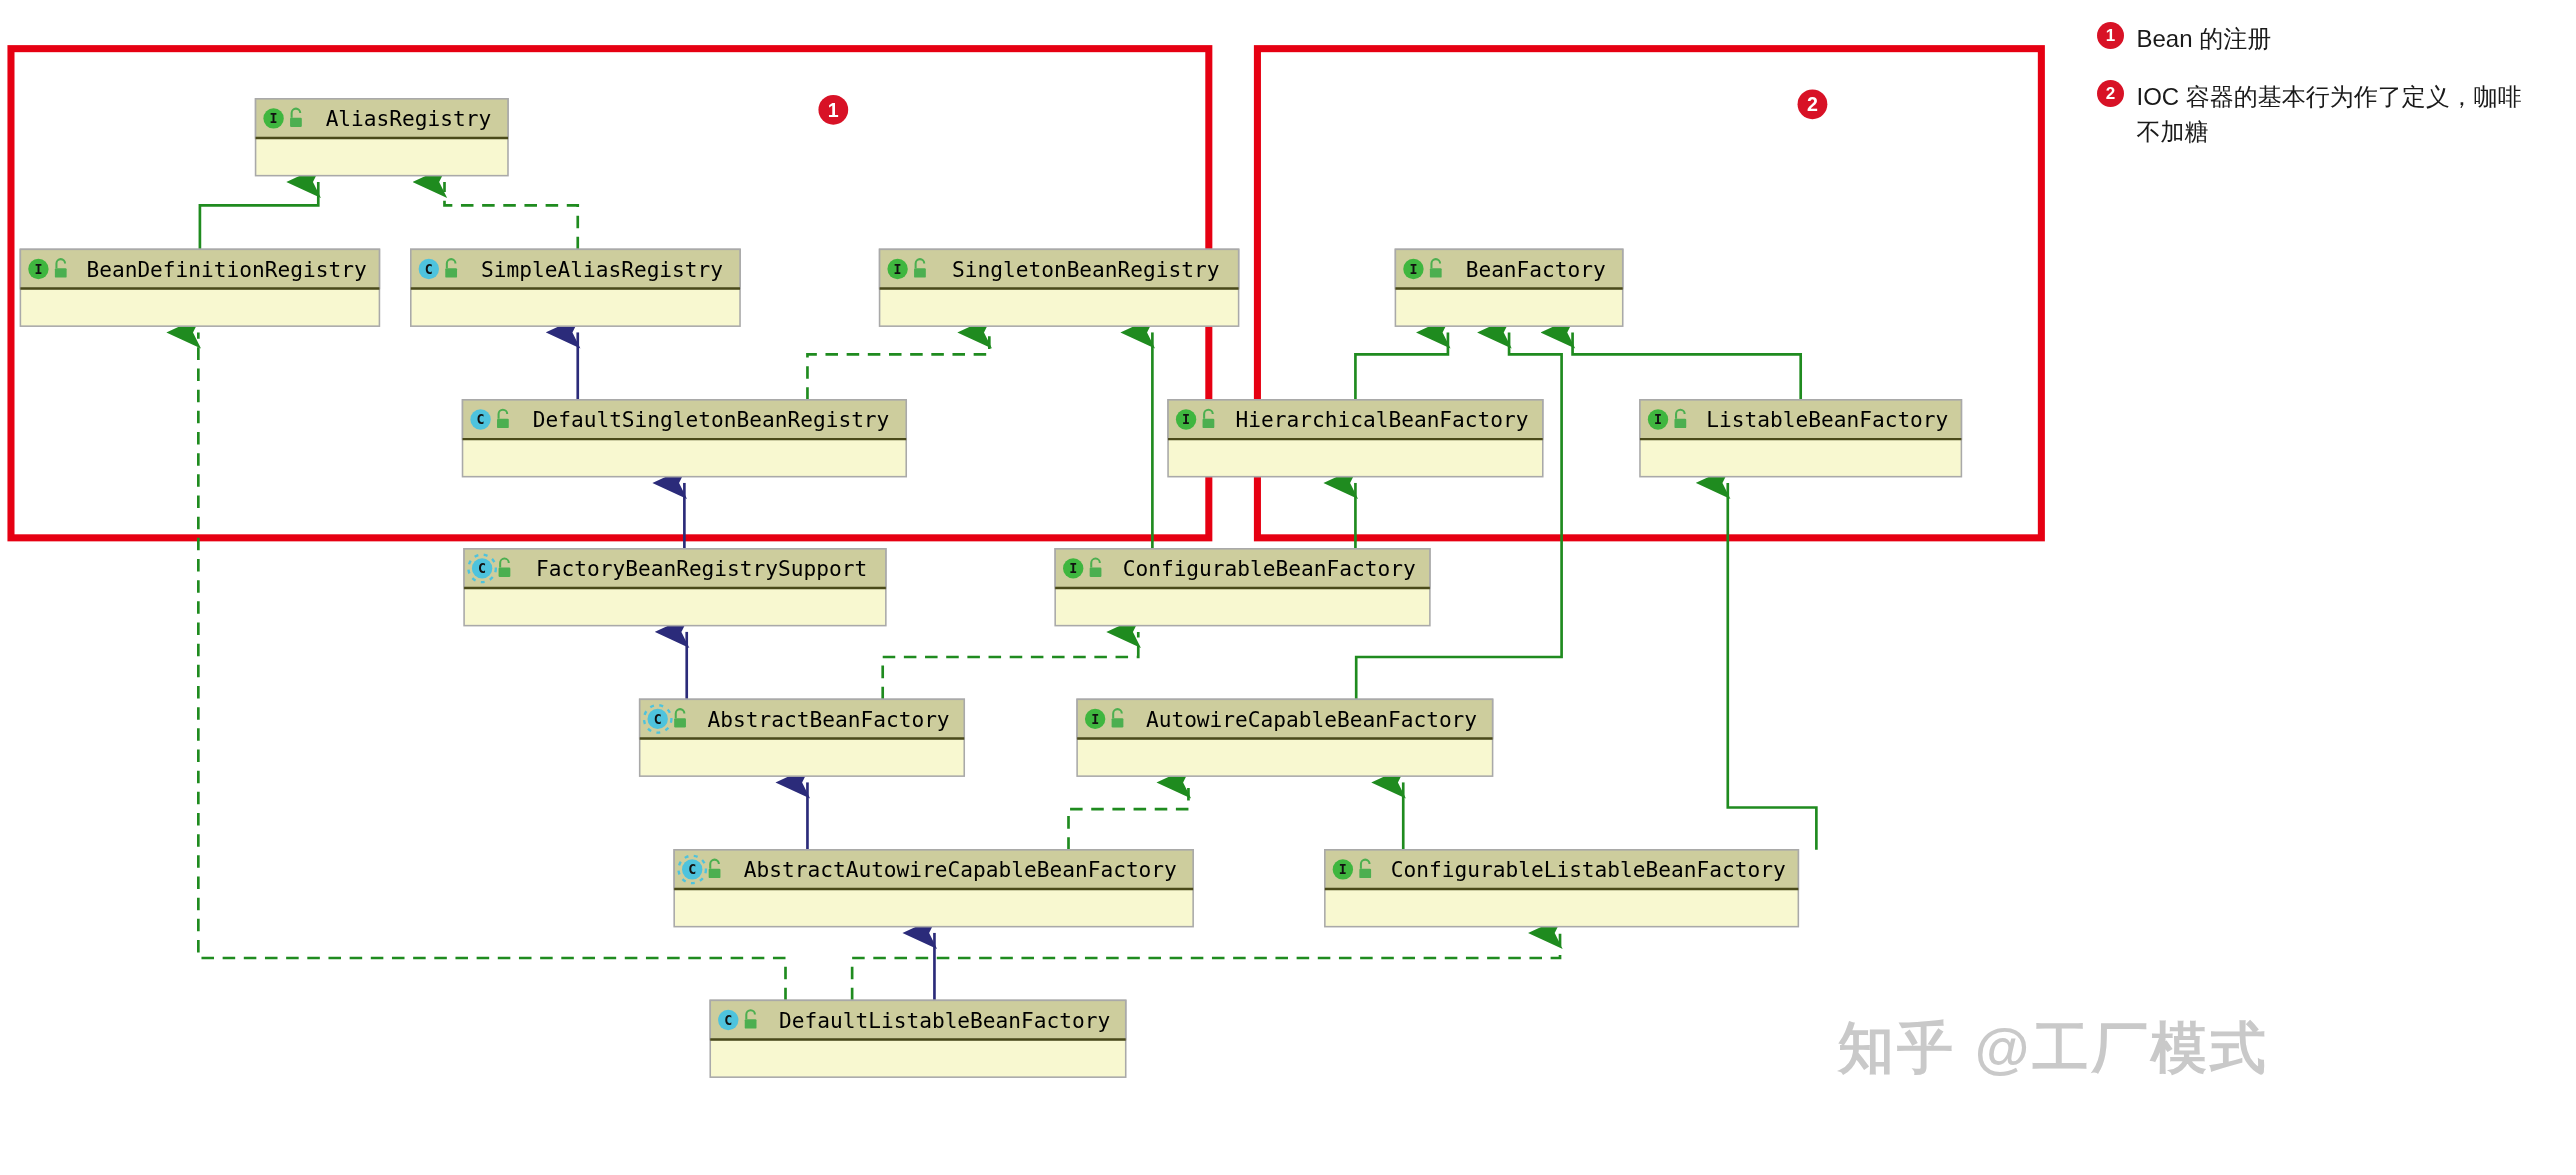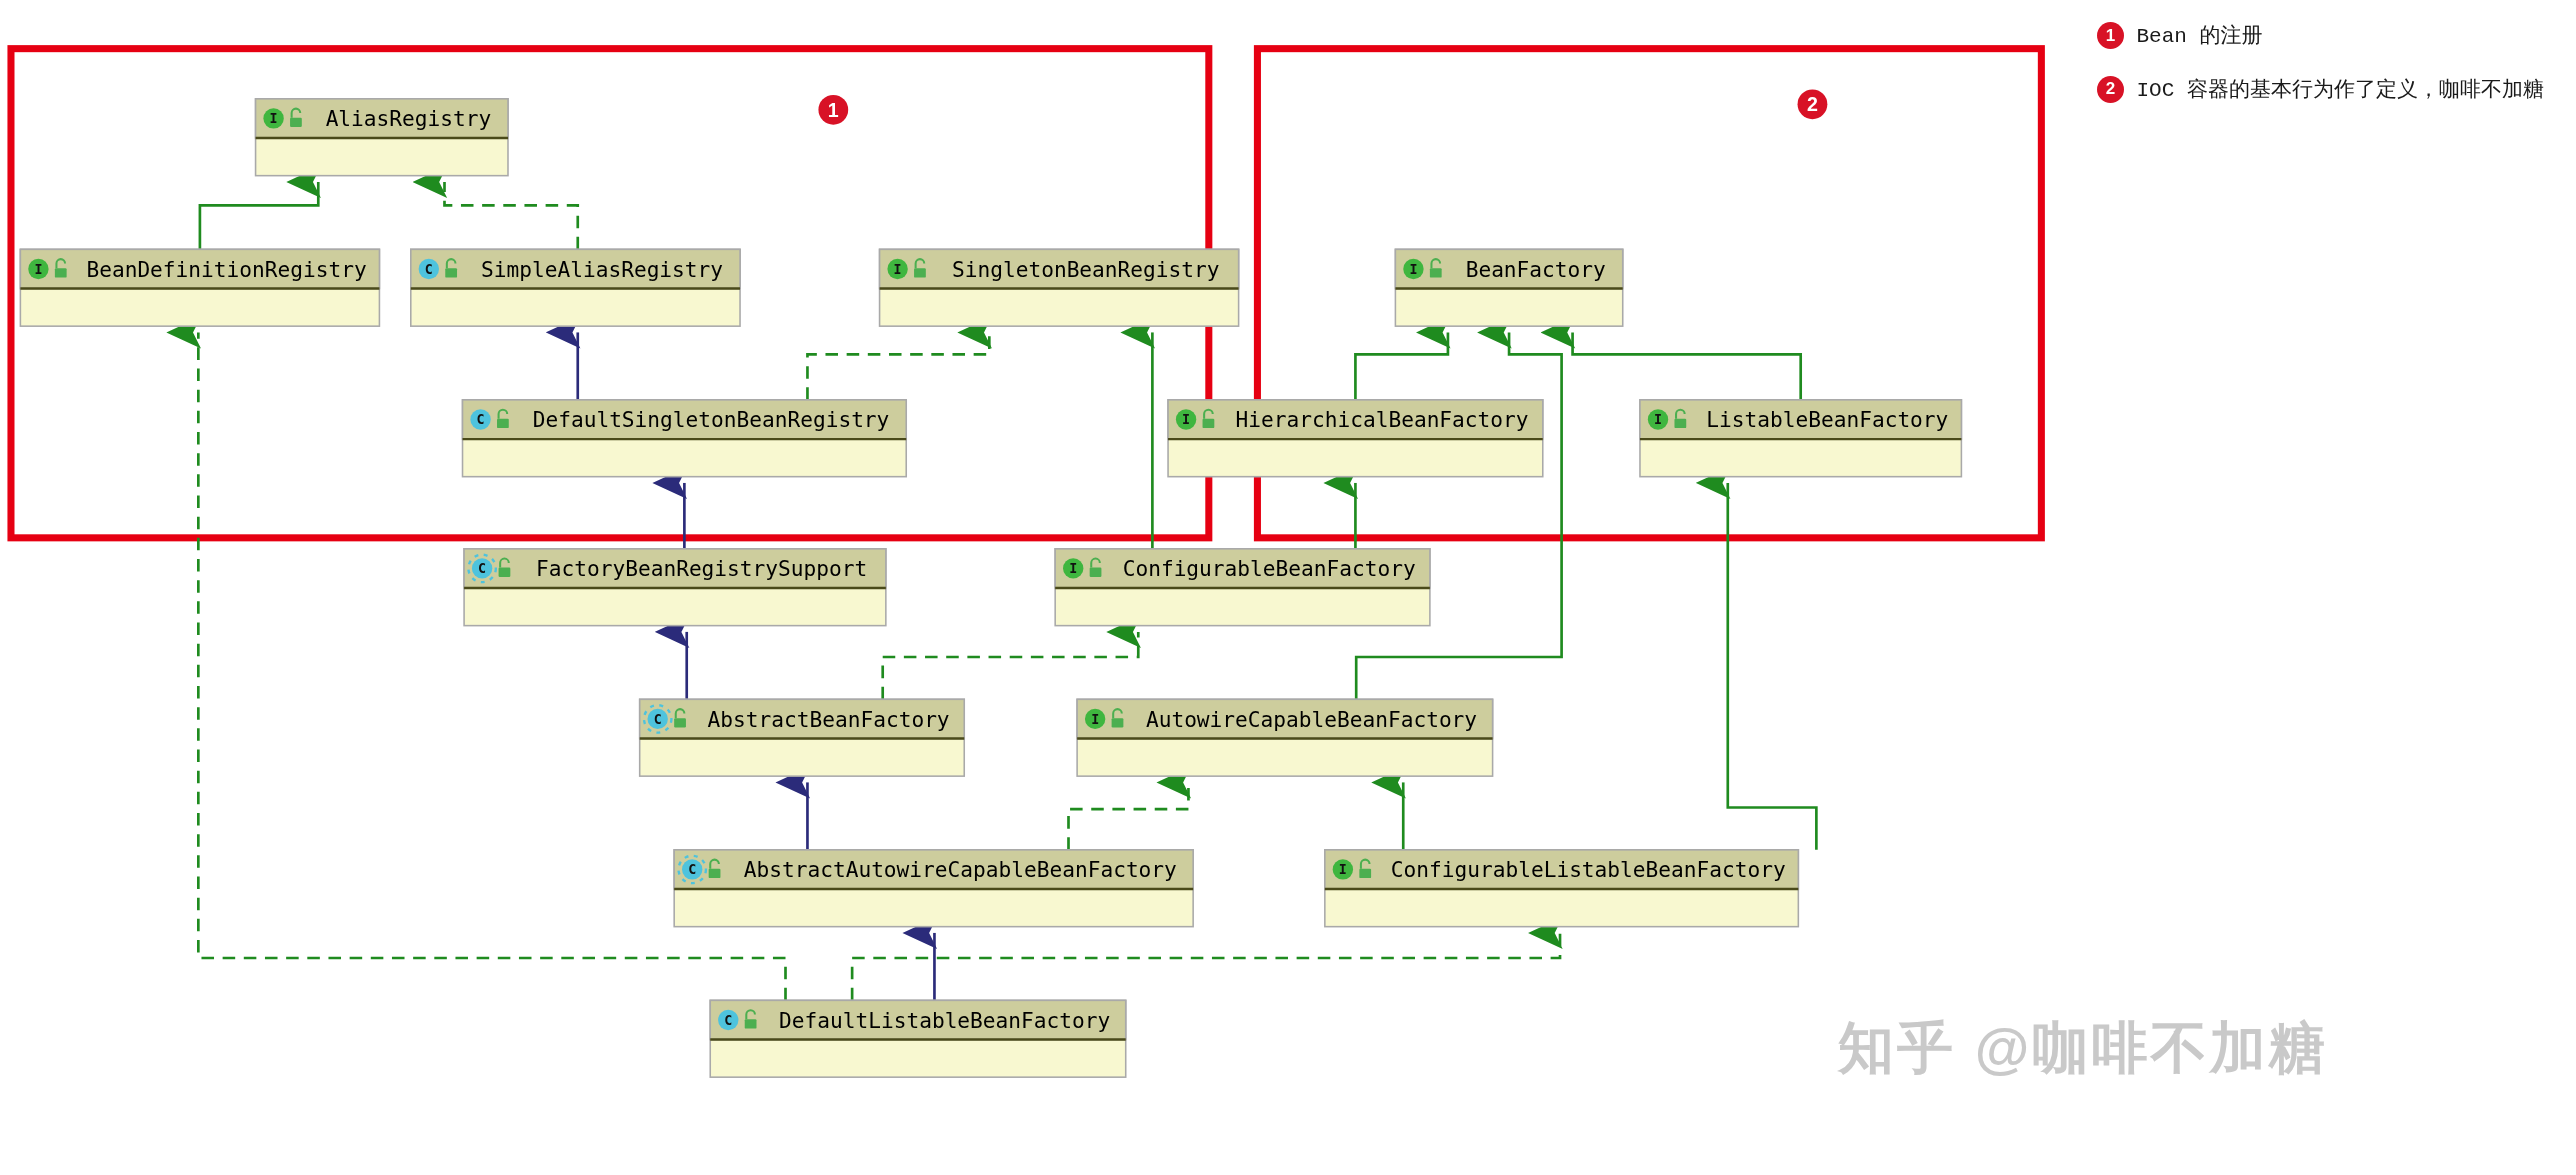--- a/index.html
+++ b/index.html
@@ -51,24 +51,24 @@
     font-size: 17px;
     font-weight: bold;
     display: flex;
     align-items: center;
     justify-content: center;
     flex: 0 0 auto;
     margin-right: 12.5px;
     font-family: "Liberation Sans", sans-serif;
   }
   .legend-text {
-    font-size: 21px;
+    font-size: 24px;
     line-height: 1.45;
     color: #1a1a1a;
-    font-family: Liberation Mono, monospace;
+    font-family: Liberation Sans, sans-serif;
     max-width: 408px;
   }
   .watermark {
     position: absolute;
     left: 1838px;
     top: 1011px;
     font-size: 56px;
     font-weight: bold;
     color: #c9c9c9;
     letter-spacing: 3.1px;
@@ -318,16 +318,16 @@
     <div class="legend-row">
       <div class="legend-badge">1</div>
       <div class="legend-text">Bean 的注册</div>
     </div>
     <div class="legend-row">
       <div class="legend-badge">2</div>
       <div class="legend-text">IOC 容器的基本行为作了定义，咖啡不加糖</div>
     </div>
   </div>
 
-  <div class="watermark">知乎 @咖啡不加糖</div>
+  <div class="watermark">知乎 @工厂模式</div>
 
 </div>
 
 
 </body></html>

